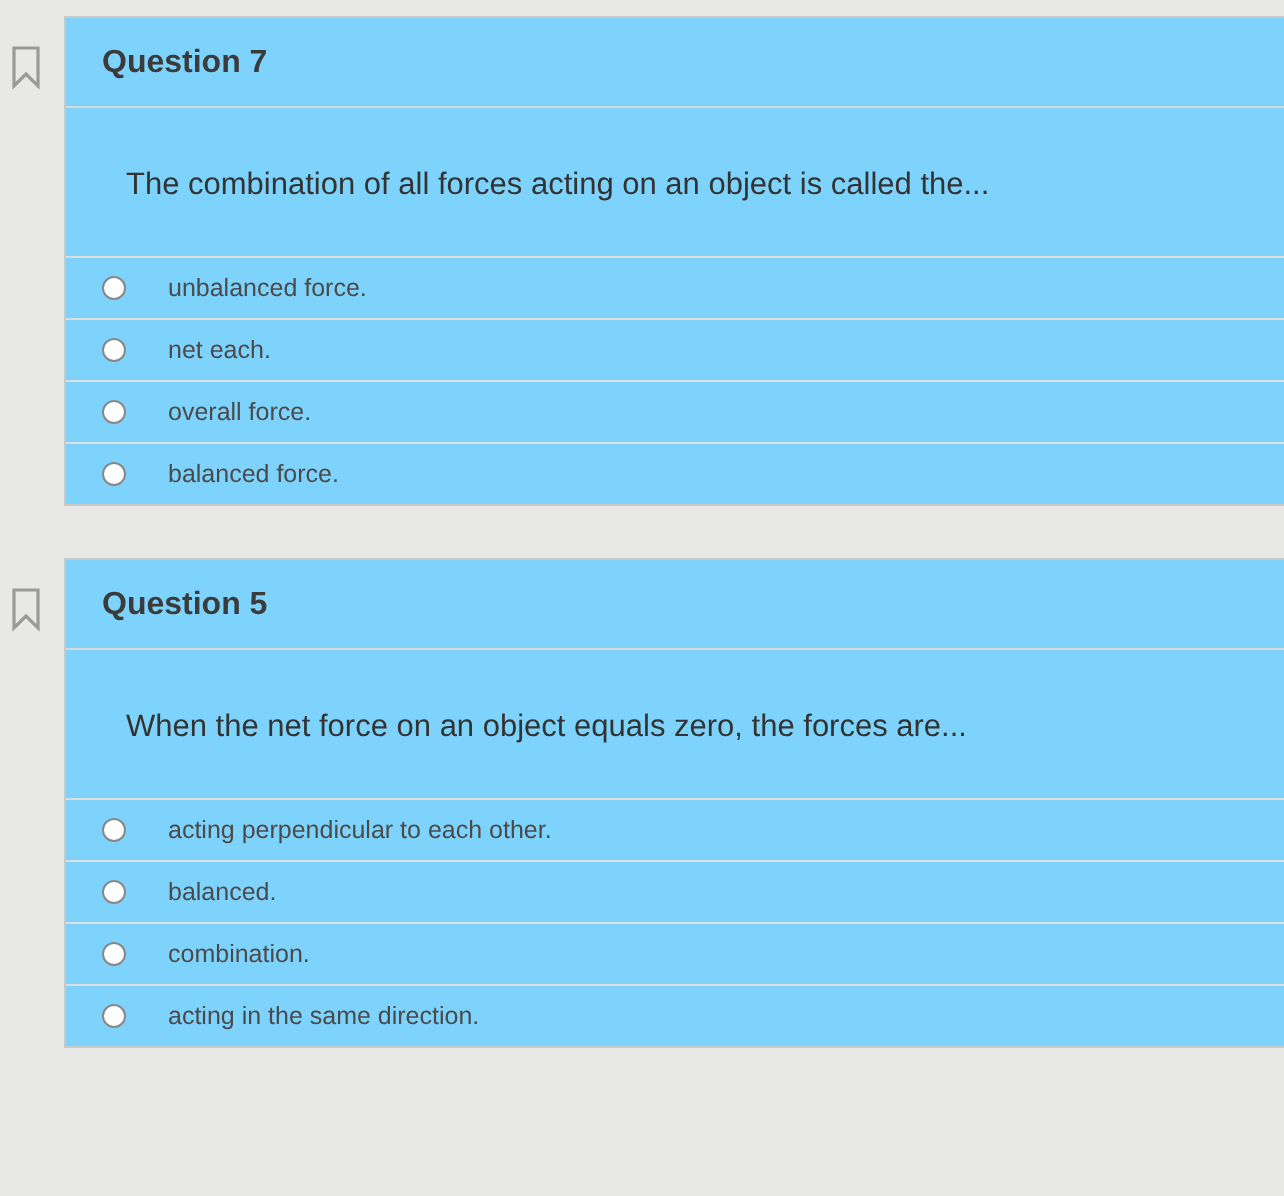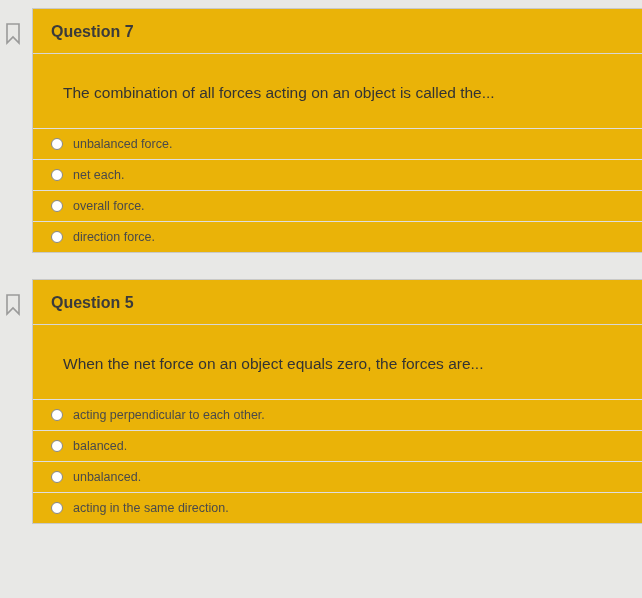--- a/index.html
+++ b/index.html
@@ -7,21 +7,21 @@
     font-family: "Helvetica Neue", Arial, sans-serif;
     background: #e8e8e6;
     width: 642px;
     height: 598px;
     overflow: hidden;
     padding-left: 32px;
     padding-top: 8px;
   }
   .question-block {
     position: relative;
-    background: #eab308;
+    background: #7dd3fc;
     border: 1px solid #c9c9c7;
     border-right: none;
     margin-bottom: 26px;
   }
   .flag {
     position: absolute;
     left: -28px;
     top: 14px;
     width: 18px;
     height: 22px;
@@ -38,21 +38,21 @@
     padding: 30px 18px 26px 30px;
     font-size: 15.5px;
     color: #333;
   }
   .q-options { }
   .opt-row {
     border-top: 1px solid #dedede;
     padding: 8px 18px 8px 18px;
     display: flex;
     align-items: center;
-    gap: 10px;
+    gap: 21px;
     font-size: 12.5px;
     color: #4a4a4a;
   }
   .radio {
     width: 12px;
     height: 12px;
     border: 1.5px solid #888;
     border-radius: 50%;
     flex: 0 0 auto;
     background: #fff;
@@ -77,21 +77,21 @@
     <div class="opt-row">
       <span class="radio"></span>
       <span>net each.</span>
     </div>
     <div class="opt-row">
       <span class="radio"></span>
       <span>overall force.</span>
     </div>
     <div class="opt-row">
       <span class="radio"></span>
-      <span>direction force.</span>
+      <span>balanced force.</span>
     </div>
   </div>
 </div>
 
 <div class="question-block">
   <div class="flag">
     <svg viewBox="0 0 18 22">
         <path d="M2 1 H14 V20 L8 14 L2 20 Z" fill="none" stroke="#9a9a9a" stroke-width="1.6"></path>
       </svg>
   </div>
@@ -101,20 +101,20 @@
     <div class="opt-row">
       <span class="radio"></span>
       <span>acting perpendicular to each other.</span>
     </div>
     <div class="opt-row">
       <span class="radio"></span>
       <span>balanced.</span>
     </div>
     <div class="opt-row">
       <span class="radio"></span>
-      <span>unbalanced.</span>
+      <span>combination.</span>
     </div>
     <div class="opt-row">
       <span class="radio"></span>
       <span>acting in the same direction.</span>
     </div>
   </div>
 </div>
 
 </body></html>

